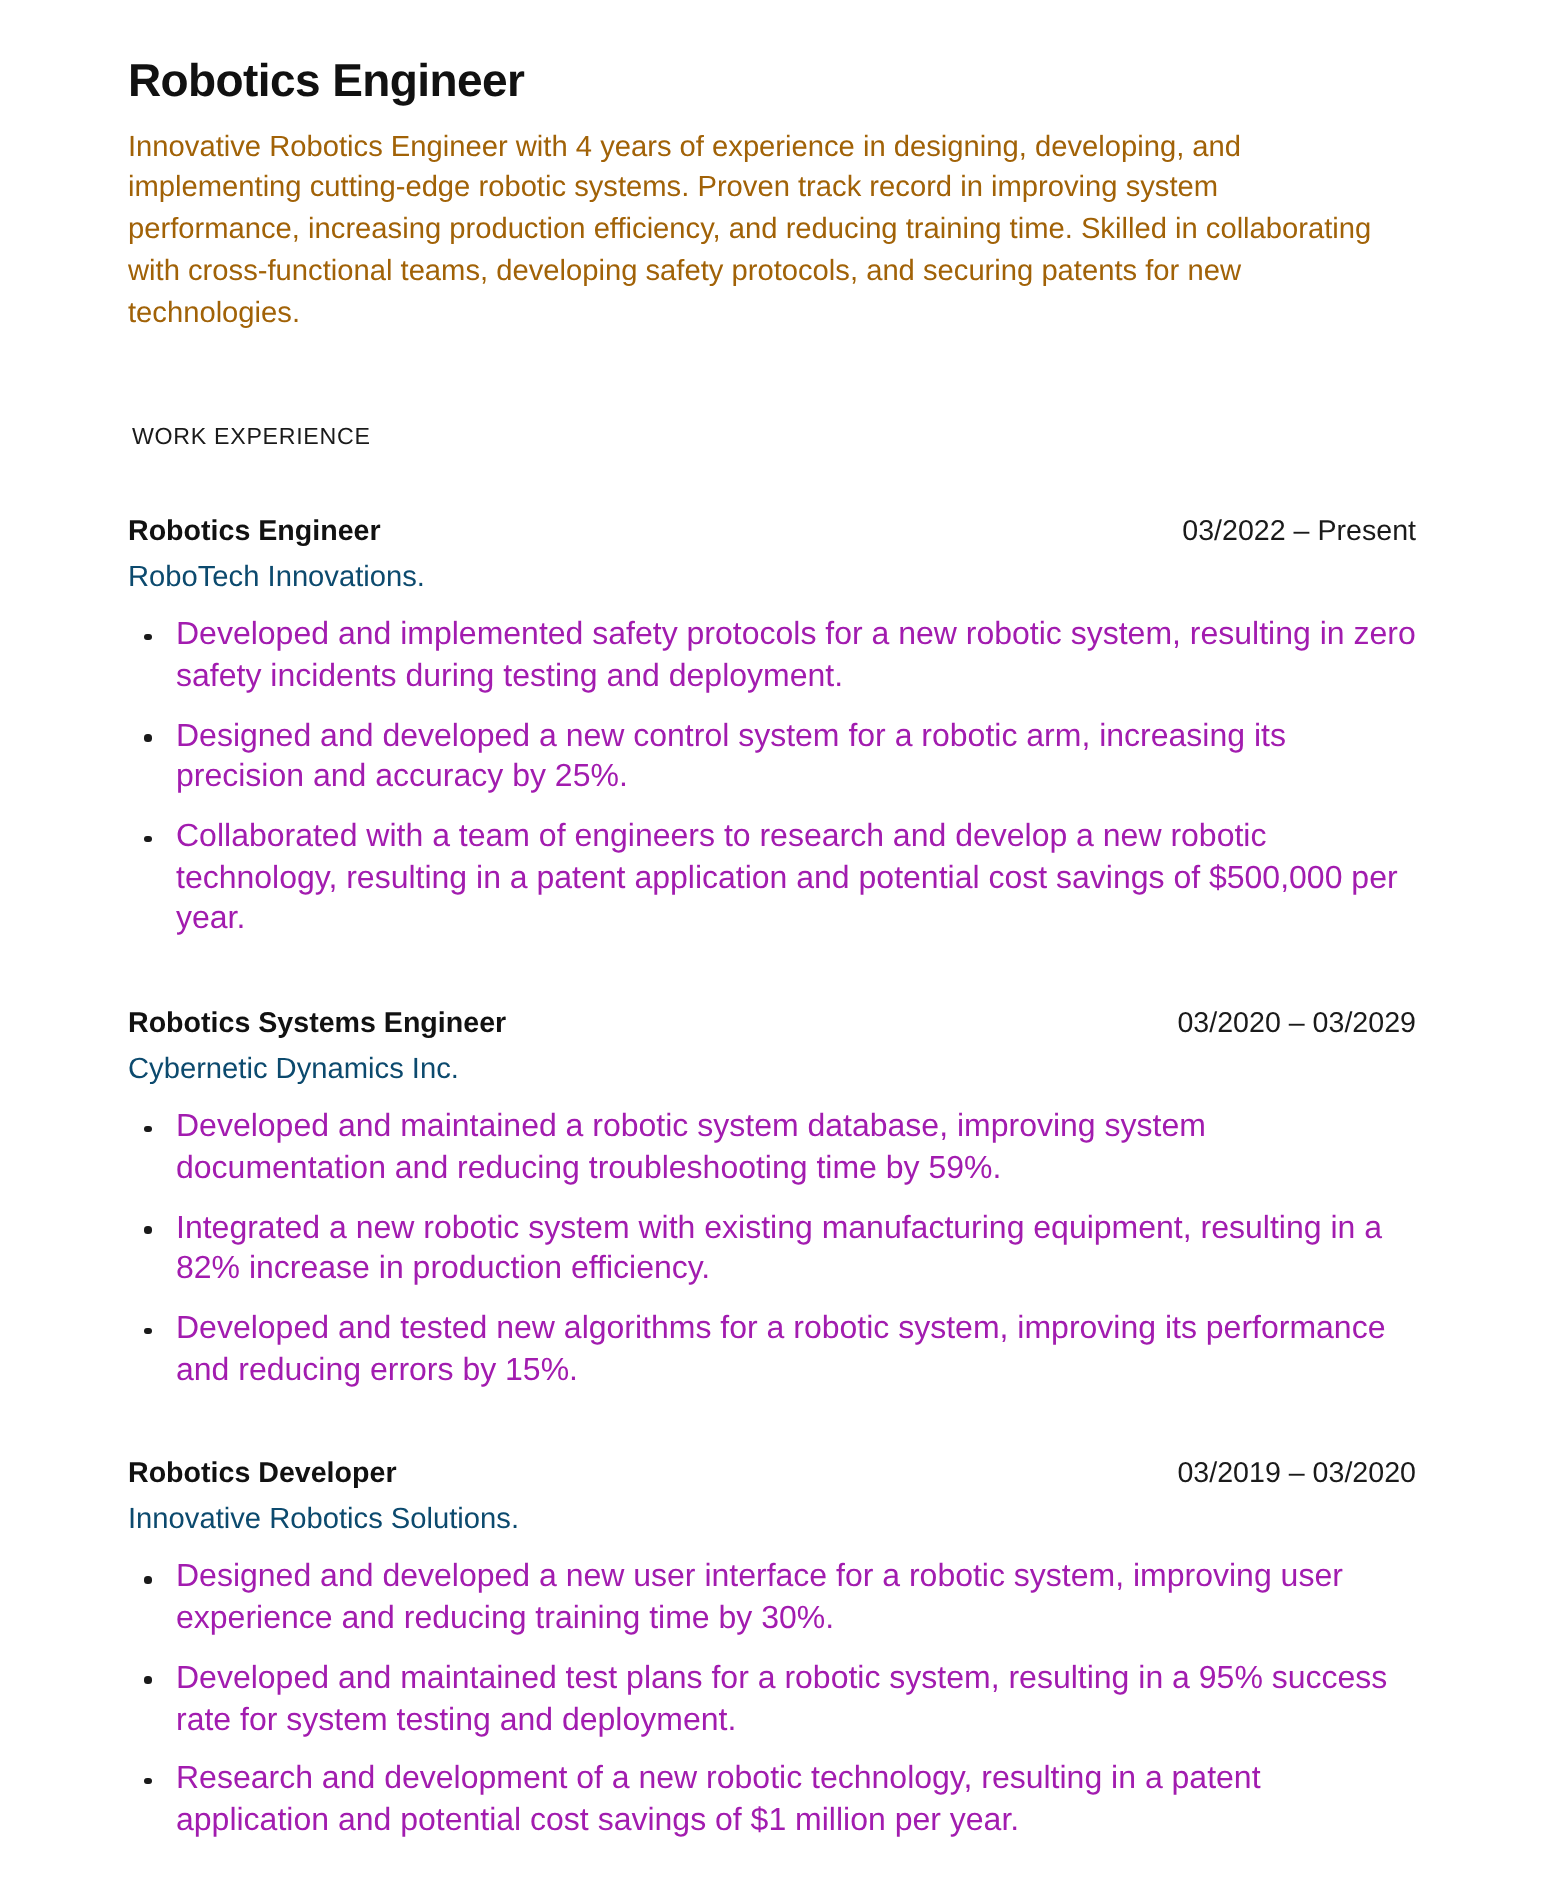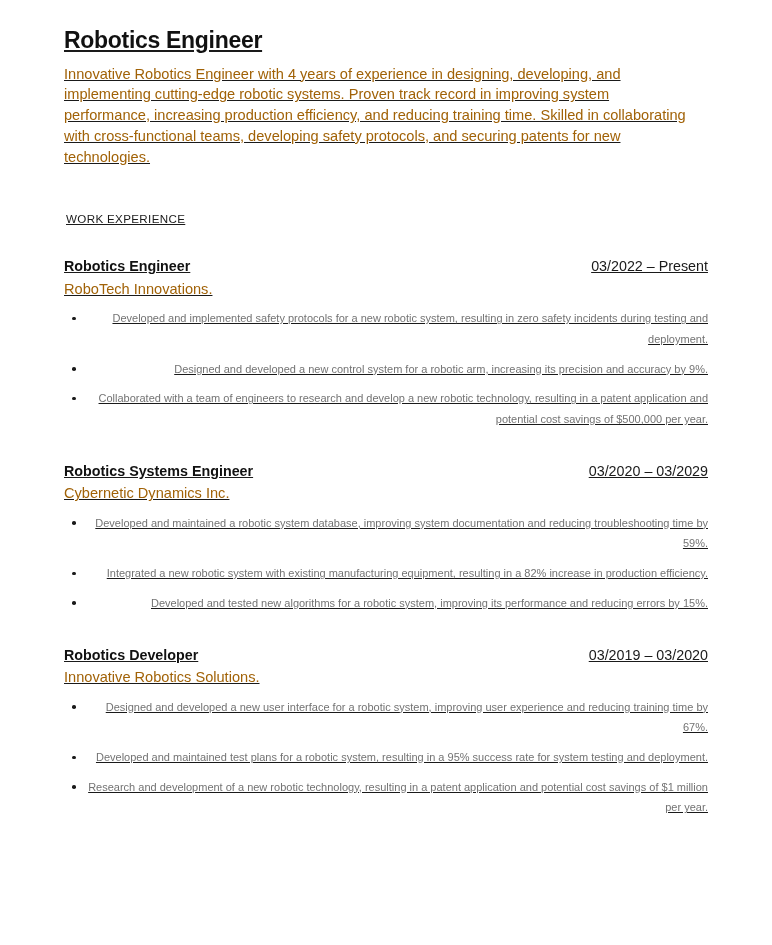--- a/index.html
+++ b/index.html
@@ -12,21 +12,20 @@
     height: 945px;
     overflow: hidden;
     font-family: "Liberation Sans", sans-serif;
     color: #1a1a1a;
     -webkit-font-smoothing: antialiased;
   }
   .page {
     padding: 26px 64px 0 64px;
     box-sizing: border-box;
     width: 772px;
-    text-decoration: underline;
   }
   .resume-title {
     font-size: 23px;
     font-weight: bold;
     letter-spacing: -0.3px;
     line-height: 1.25;
     margin: 0 0 9px 0;
     color: #111111;
   }
   .summary {
@@ -61,38 +60,37 @@
     line-height: 1.3;
   }
   .entry-date {
     font-size: 14.3px;
     color: #1a1a1a;
     white-space: nowrap;
     line-height: 1.3;
   }
   .entry-company {
     font-size: 14.6px;
-    color: #a16207;
+    color: #0c4a6e;
     line-height: 1.4;
     margin-top: 3px;
   }
   .bullets {
     list-style: none;
     margin: 9px 0 0 0;
     padding: 0;
   }
   .bullet {
     position: relative;
     padding-left: 24px;
-    font-size: 11px;
+    font-size: 16px;
     line-height: 20.7px;
-    color: #737373;
+    color: #a21caf;
     margin-bottom: 9px;
     max-width: 648px;
-    text-align: right;
   }
   .bullet:last-child {
     margin-bottom: 0;
   }
   .bullet::before {
     content: "";
     position: absolute;
     left: 8px;
     top: 8.5px;
     width: 3.6px;
@@ -114,21 +112,21 @@
     <div class="section-header">WORK EXPERIENCE</div>
 
     <div class="entry">
       <div class="entry-head">
         <span class="entry-title">Robotics Engineer</span>
         <span class="entry-date">03/2022 – Present</span>
       </div>
       <div class="entry-company">RoboTech Innovations.</div>
       <ul class="bullets">
         <li class="bullet">Developed and implemented safety protocols for a new robotic system, resulting in zero safety incidents during testing and deployment.</li>
-        <li class="bullet">Designed and developed a new control system for a robotic arm, increasing its precision and accuracy by 9%.</li>
+        <li class="bullet">Designed and developed a new control system for a robotic arm, increasing its precision and accuracy by 25%.</li>
         <li class="bullet">Collaborated with a team of engineers to research and develop a new robotic technology, resulting in a patent application and potential cost savings of $500,000 per year.</li>
       </ul>
     </div>
 
     <div class="entry">
       <div class="entry-head">
         <span class="entry-title">Robotics Systems Engineer</span>
         <span class="entry-date">03/2020 – 03/2029</span>
       </div>
       <div class="entry-company">Cybernetic Dynamics Inc.</div>
@@ -139,20 +137,20 @@
       </ul>
     </div>
 
     <div class="entry">
       <div class="entry-head">
         <span class="entry-title">Robotics Developer</span>
         <span class="entry-date">03/2019 – 03/2020</span>
       </div>
       <div class="entry-company">Innovative Robotics Solutions.</div>
       <ul class="bullets">
-        <li class="bullet">Designed and developed a new user interface for a robotic system, improving user experience and reducing training time by 67%.</li>
+        <li class="bullet">Designed and developed a new user interface for a robotic system, improving user experience and reducing training time by 30%.</li>
         <li class="bullet">Developed and maintained test plans for a robotic system, resulting in a 95% success rate for system testing and deployment.</li>
         <li class="bullet">Research and development of a new robotic technology, resulting in a patent application and potential cost savings of $1 million per year.</li>
       </ul>
     </div>
   </div>
 
 </div>
 
 </body></html>

